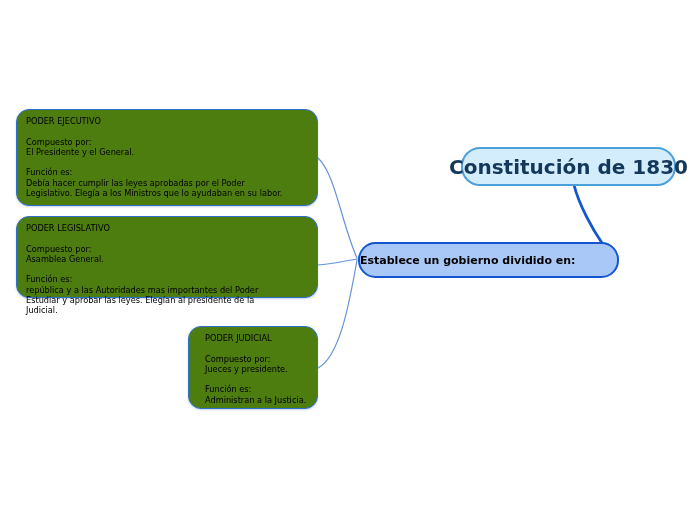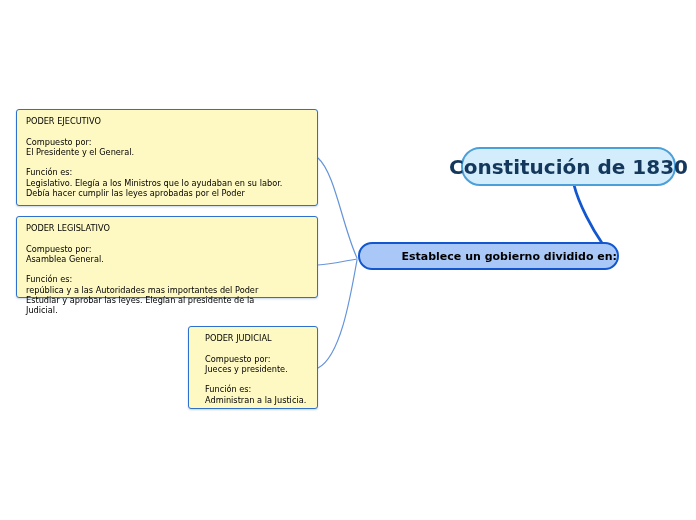--- a/index.html
+++ b/index.html
@@ -17,42 +17,42 @@
     position: absolute;
     left: 0; top: 0;
     width: 696px; height: 520px;
     z-index: 1;
   }
 
   .node { position: absolute; z-index: 2; box-sizing: border-box; }
 
   
   .branch-box {
-    background: #fef9c3;
+    background: #4d7c0f;
     border: 1.4px solid #2f70cc;
-    border-radius: 3px;
+    border-radius: 13px;
     padding: 6px 9px;
     font-size: 8.2px;
     line-height: 10.3px;
     color: #000000;
     box-shadow: 0 1px 2px rgba(40,90,160,0.25);
   }
   .bline { min-height: 10.3px; white-space: nowrap; }
 
   #box-ejecutivo   { left: 16px;  top: 109px; width: 302px; height: 97px;  }
   #box-legislativo { left: 16px;  top: 216px; width: 302px; height: 82px; }
   #box-judicial    { left: 188px; top: 326px; width: 130px; height: 83px; padding-left: 16px;  }
 
   
   .central-node {
-    left: 358px; top: 242px; width: 261px; height: 28px;
+    left: 358px; top: 242px; width: 261px; height: 36px;
     background: #a9c8f7;
     border: 2.4px solid #1257cf;
     border-radius: 17.5px;
-    display: flex; align-items: center; justify-content: flex-end;
+    display: flex; align-items: center; justify-content: flex-start;
     font-size: 11px; font-weight: bold; color: #000000;
     white-space: nowrap;
   }
 
   
   .root-node {
     left: 461px; top: 147px; width: 215px; height: 39px;
     background: #d4edfc;
     border: 2px solid #4ba0d9;
     border-radius: 19px;
@@ -73,22 +73,22 @@
     <path d="M318,368 C340,357 350,300 357,260" fill="none" stroke="#6594d8" stroke-width="1.2" stroke-linecap="round"></path>
   </svg>
 
   <div class="node branch-box" id="box-ejecutivo">
     <div class="bline">PODER EJECUTIVO</div>
     <div class="bline"></div>
     <div class="bline">Compuesto por:</div>
     <div class="bline">El Presidente y el General.</div>
     <div class="bline"></div>
     <div class="bline">Función es:</div>
+    <div class="bline">Debía hacer cumplir las leyes aprobadas por el Poder</div>
     <div class="bline">Legislativo. Elegía a los Ministros que lo ayudaban en su labor.</div>
-    <div class="bline">Debía hacer cumplir las leyes aprobadas por el Poder</div>
   </div>
 
   <div class="node branch-box" id="box-legislativo">
     <div class="bline">PODER LEGISLATIVO</div>
     <div class="bline"></div>
     <div class="bline">Compuesto por:</div>
     <div class="bline">Asamblea General.</div>
     <div class="bline"></div>
     <div class="bline">Función es:</div>
     <div class="bline">república y a las Autoridades mas importantes del Poder</div>

